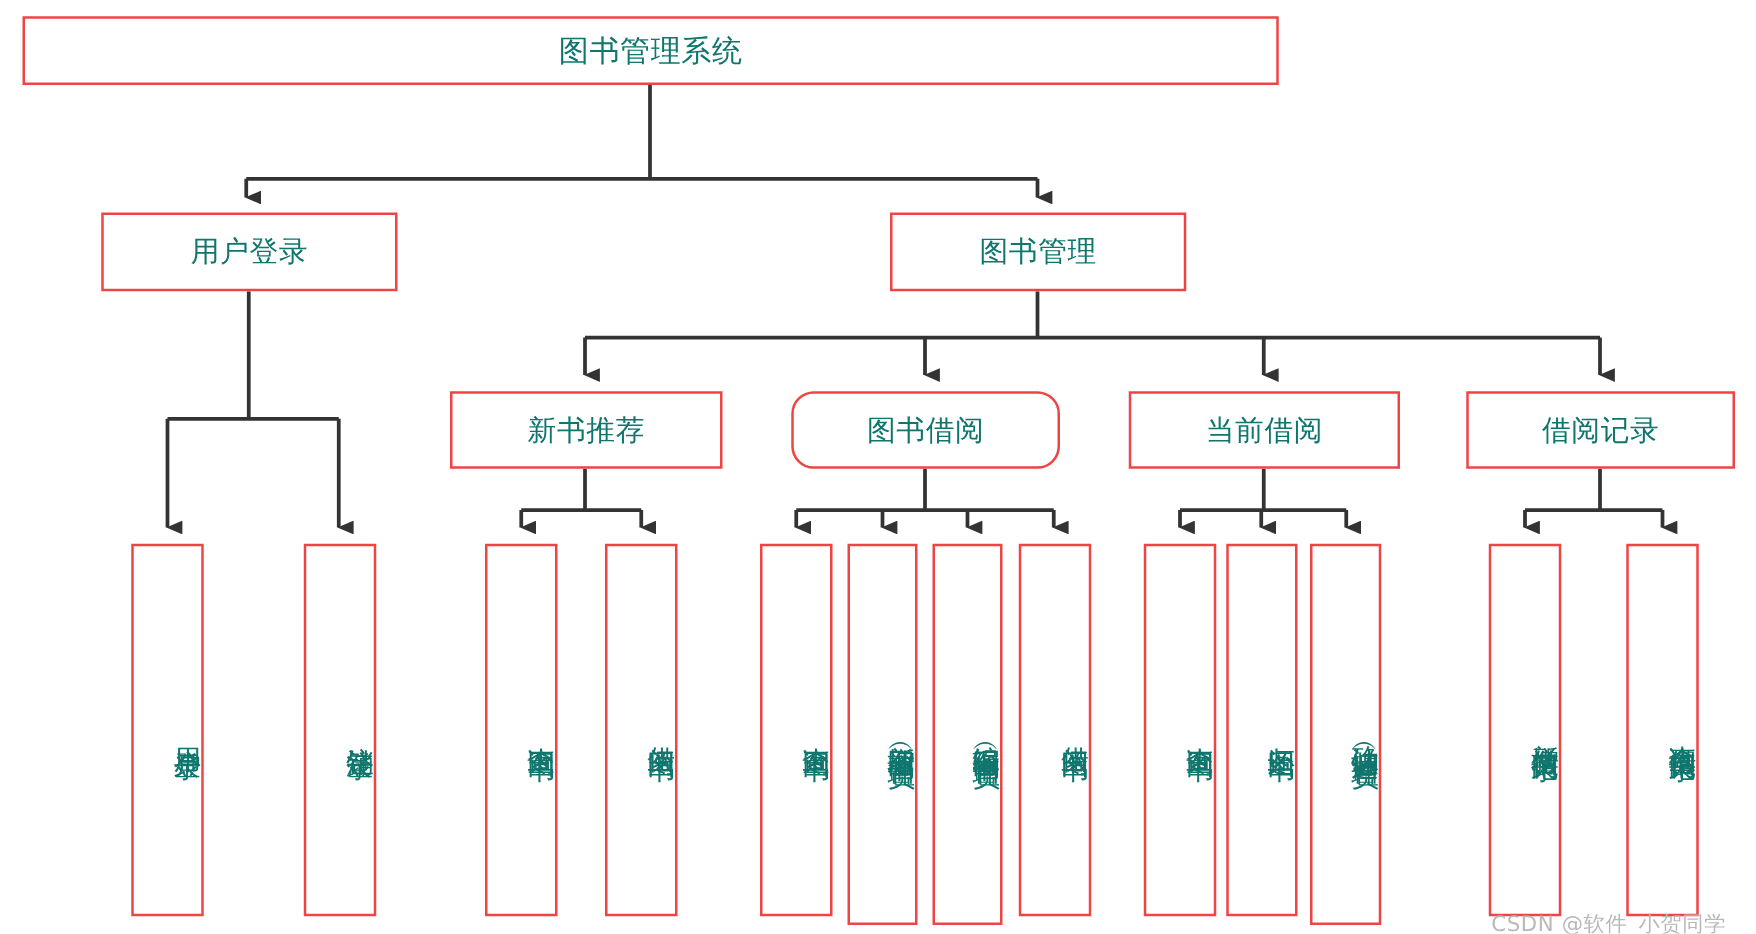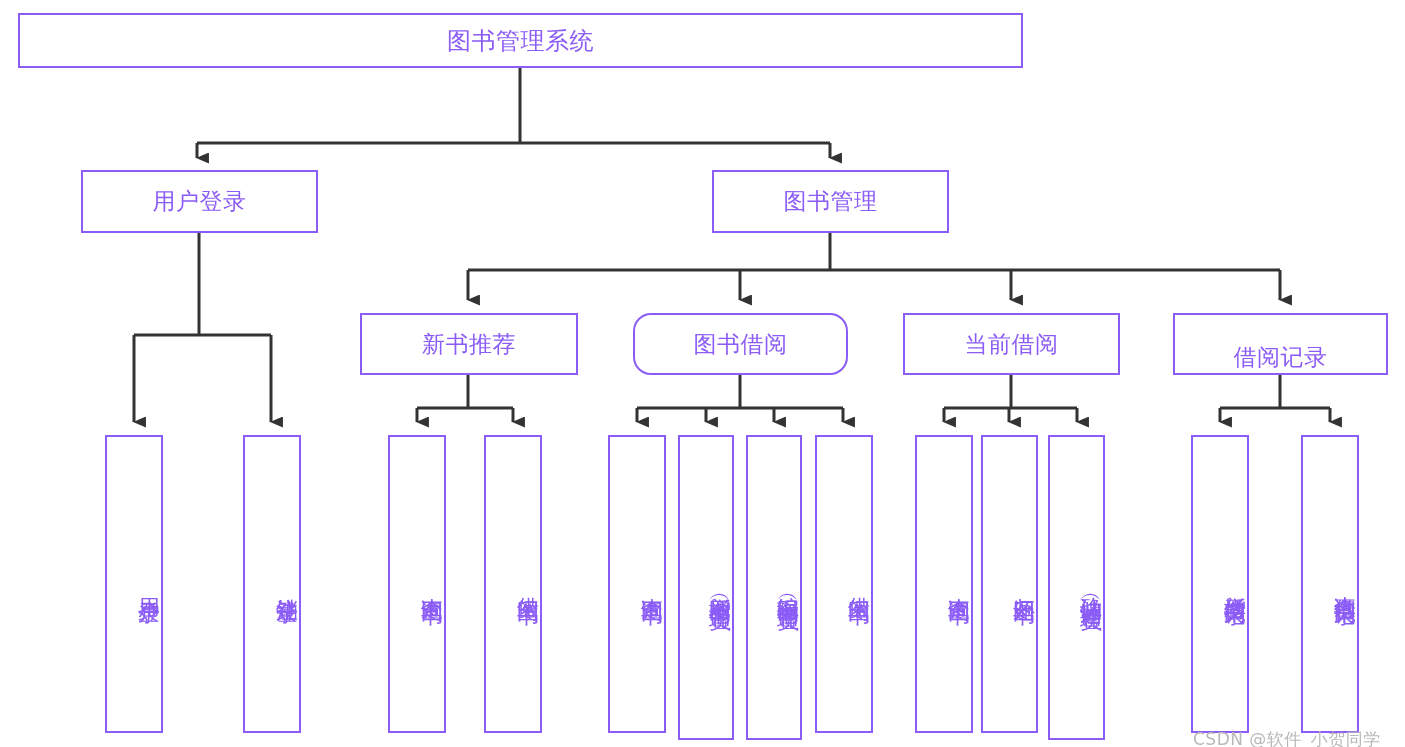--- a/index.html
+++ b/index.html
@@ -21,26 +21,26 @@
     position: absolute;
     left: 0;
     top: 0;
     width: 1405px;
     height: 747px;
     pointer-events: none;
   }
   .node {
     position: absolute;
     box-sizing: border-box;
-    border: 2px solid #8b5cf6;
+    border: 2px solid #ef4444;
     background: #ffffff;
     display: flex;
     align-items: center;
     justify-content: center;
-    color: #8b5cf6;
+    color: #0f766e;
   }
   .node.horiz {
     font-size: 23px;
     letter-spacing: 0.5px;
   }
   .node.vert {
     writing-mode: vertical-rl;
     text-orientation: upright;
     font-size: 22px;
     letter-spacing: 2px;
@@ -135,21 +135,21 @@
 
   <div class="node horiz" style="left:360px; top:313px; width:218px; height:62px;text-align:right;">
     <span>新书推荐</span>
   </div>
   <div class="node horiz" style="left:633px; top:313px; width:215px; height:62px;border-radius:18px;">
     <span>图书借阅</span>
   </div>
   <div class="node horiz" style="left:903px; top:313px; width:217px; height:62px;">
     <span>当前借阅</span>
   </div>
-  <div class="node horiz" style="left:1173px; top:313px; width:215px; height:62px;align-items:flex-end;">
+  <div class="node horiz" style="left:1173px; top:313px; width:215px; height:62px;">
     <span>借阅记录</span>
   </div>
 
   <div class="node vert" style="left:105px; top:435px; width:58px; height:298px;">
     <span class="vtext">用户登录</span>
   </div>
   <div class="node vert" style="left:243px; top:435px; width:58px; height:298px;">
     <span class="vtext">注销登录</span>
   </div>
 

